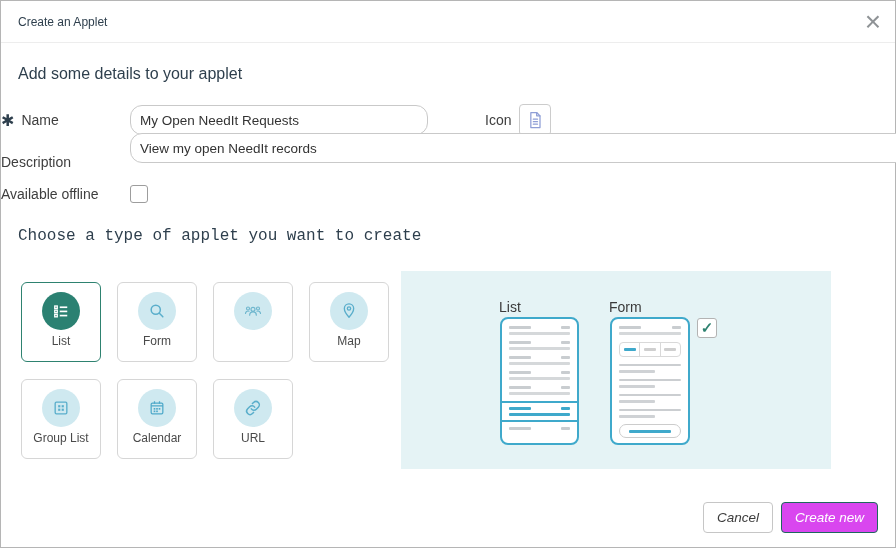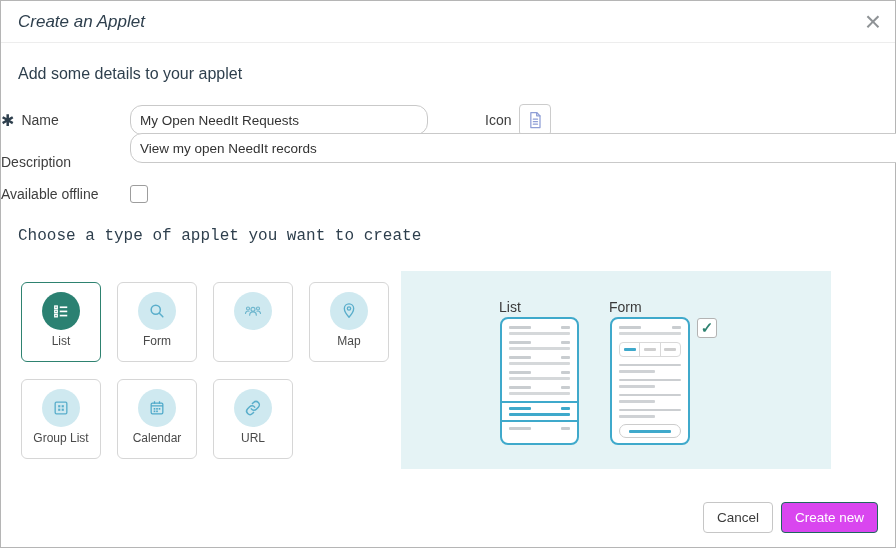--- a/index.html
+++ b/index.html
@@ -15,21 +15,21 @@
     background: #fff;
     border: 1px solid #b5b5b5;
     box-shadow: 0 2px 6px rgba(0,0,0,.15);
   }
   .dlg-header {
     position: absolute; top: 0; left: 0; right: 0; height: 42px;
     border-bottom: 1px solid #ededed;
   }
   .dlg-title {
     position: absolute; left: 17px; top: 0; line-height: 42px;
-    font-size: 17px; color: #2e3f4d; font-style: italic;
+    font-size: 12px; color: #2e3f4d;
   }
   .dlg-close {
     position: absolute; right: 14px; top: 4px;
     font-size: 28px; color: #8f9396; cursor: pointer;
     background: none; border: none; line-height: 34px;
     font-family: "Liberation Sans", sans-serif;
   }
   .section-heading {
     position: absolute; left: 17px;
     font-size: 16px; color: #2e3f4d;
@@ -128,21 +128,21 @@
     color: #2e8270; font-size: 15px; font-weight: bold; cursor: pointer;
   }
 
   .dlg-footer {
     position: absolute; right: 17px; bottom: 14px;
     display: flex; gap: 8px;
   }
   .btn {
     font-family: "Liberation Sans", sans-serif;
     font-size: 13.5px; height: 31px; padding: 0 13px;
-    border-radius: 4px; cursor: pointer;
+    border-radius: 4px; cursor: pointer; font-style: italic;
   }
   .btn-cancel { background: #fff; border: 1px solid #c6c6c6; color: #3c3c3c; }
   .btn-primary { background: #d946ef; border: 1px solid #1e685d; color: #fff; }
 
   svg { display: block; }
 </style>
 </head>
 <body>
 
 <div class="dialog">

